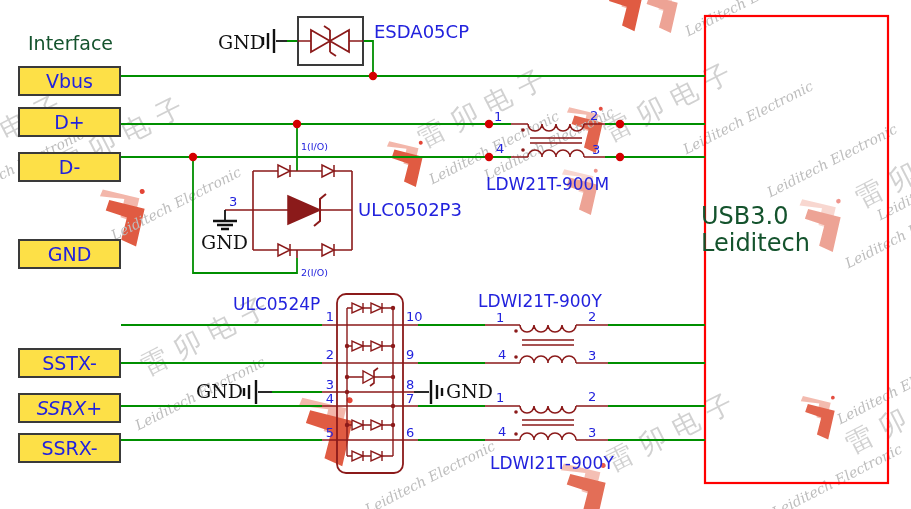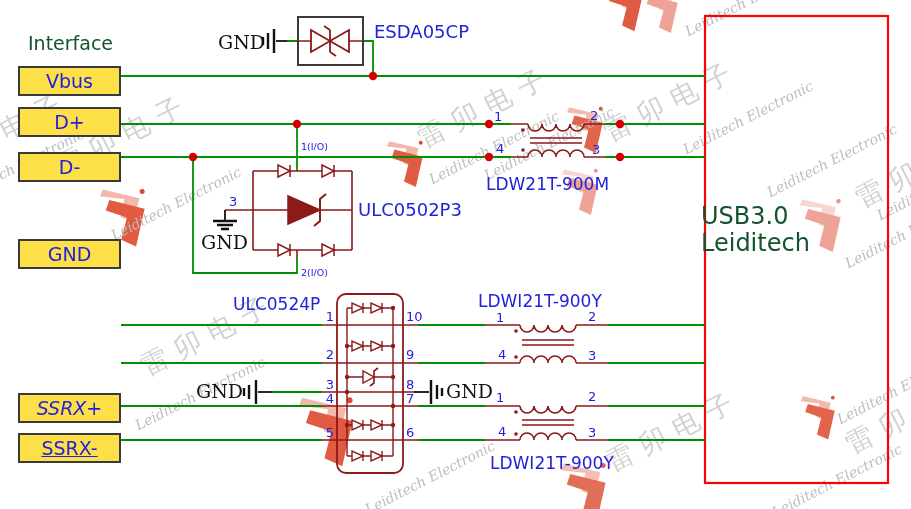--- a/index.html
+++ b/index.html
@@ -283,24 +283,27 @@
     </div>
   <div class="port" style="top:107px;">
       <span>D+</span>
     </div>
   <div class="port" style="top:152px;">
       <span>D-</span>
     </div>
   <div class="port" style="top:239px;">
       <span>GND</span>
     </div>
+  <div class="port" style="top:348px;">
+      <span>SSTX-</span>
+    </div>
   <div class="port" style="top:393px;font-style:italic;">
       <span>SSRX+</span>
     </div>
-  <div class="port" style="top:433px;text-decoration:underline;">
+  <div class="port" style="top:433px;">
       <span>SSRX-</span>
     </div>
 
   <div class="lbl equip" style="left:701px;top:203px;">
     <div>USB3.0</div>
     <div>Leiditech</div>
   </div>
 </div>
 
 </body></html>

